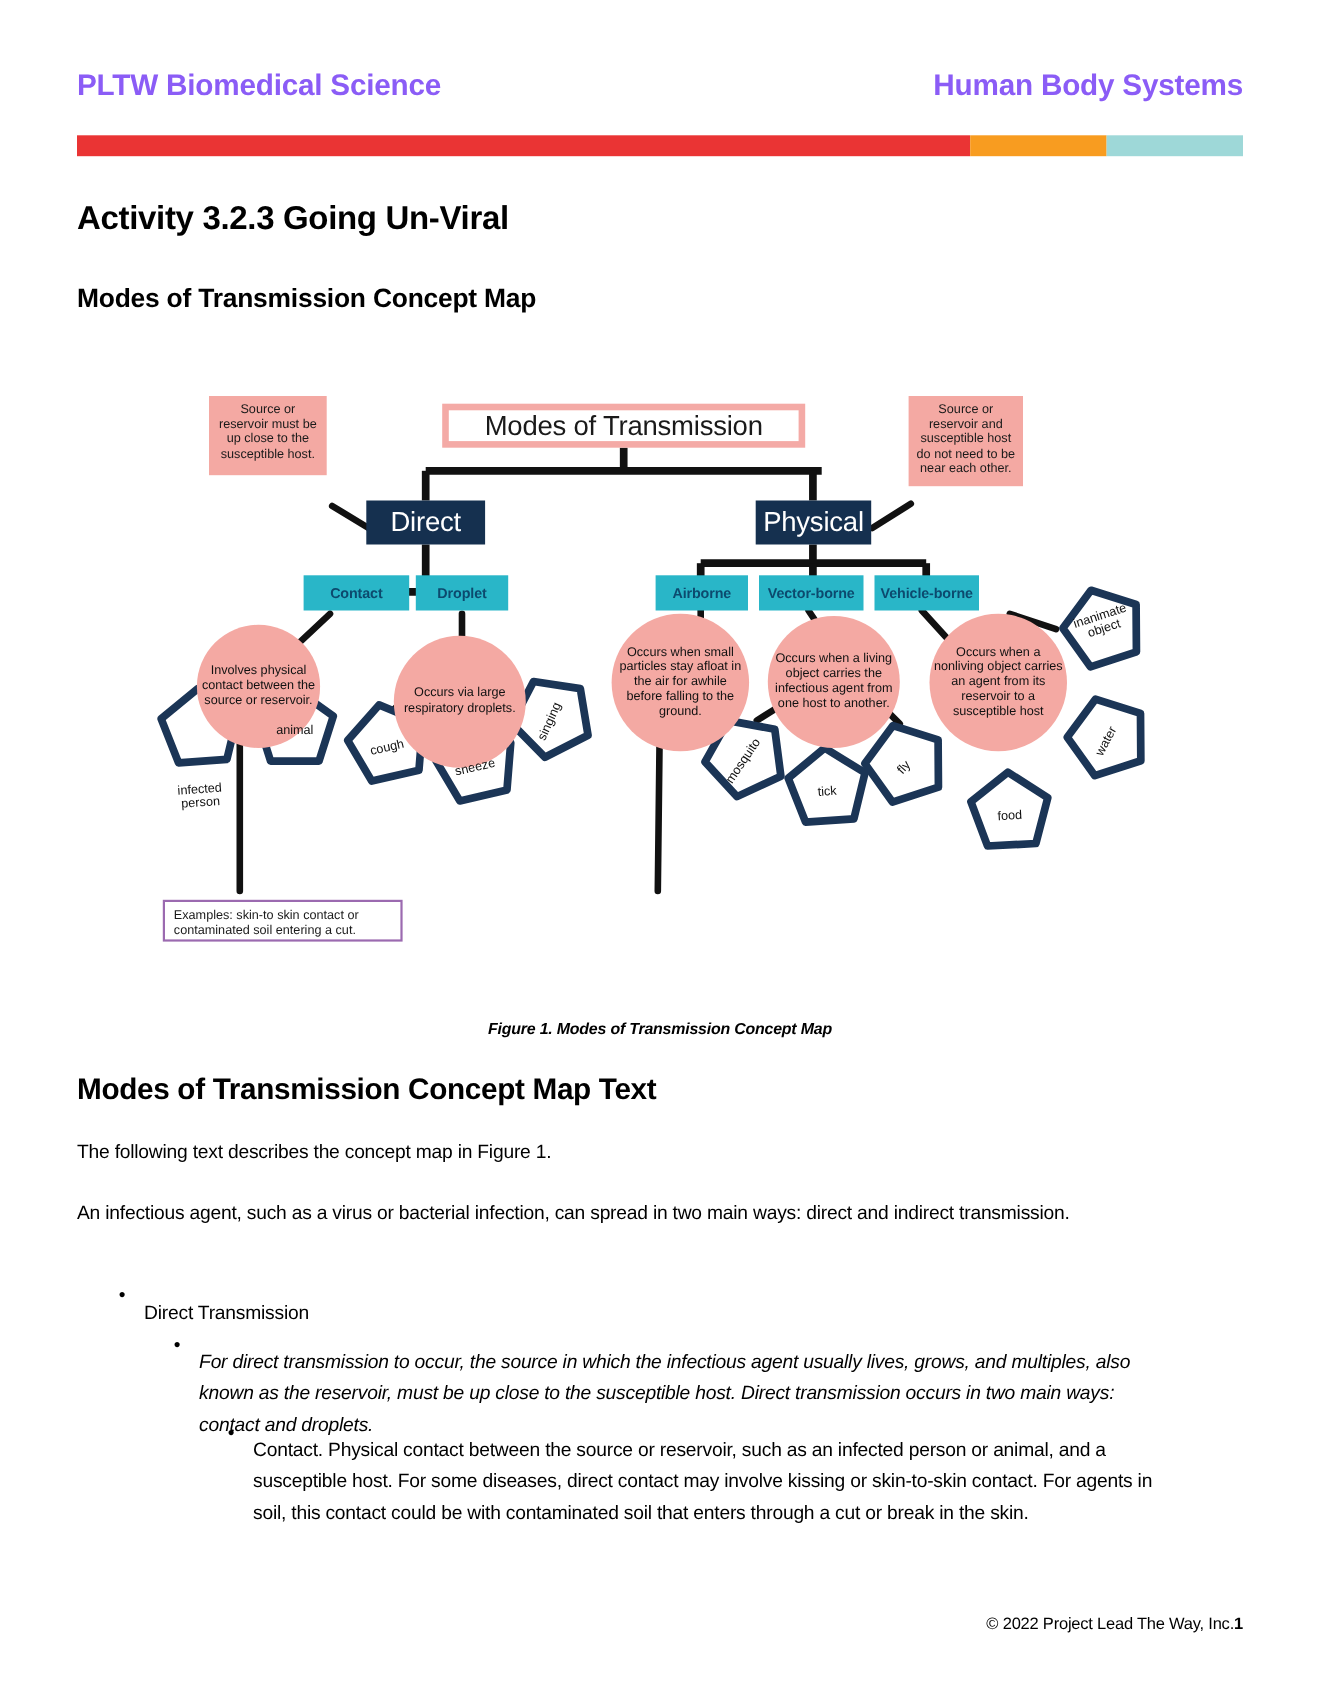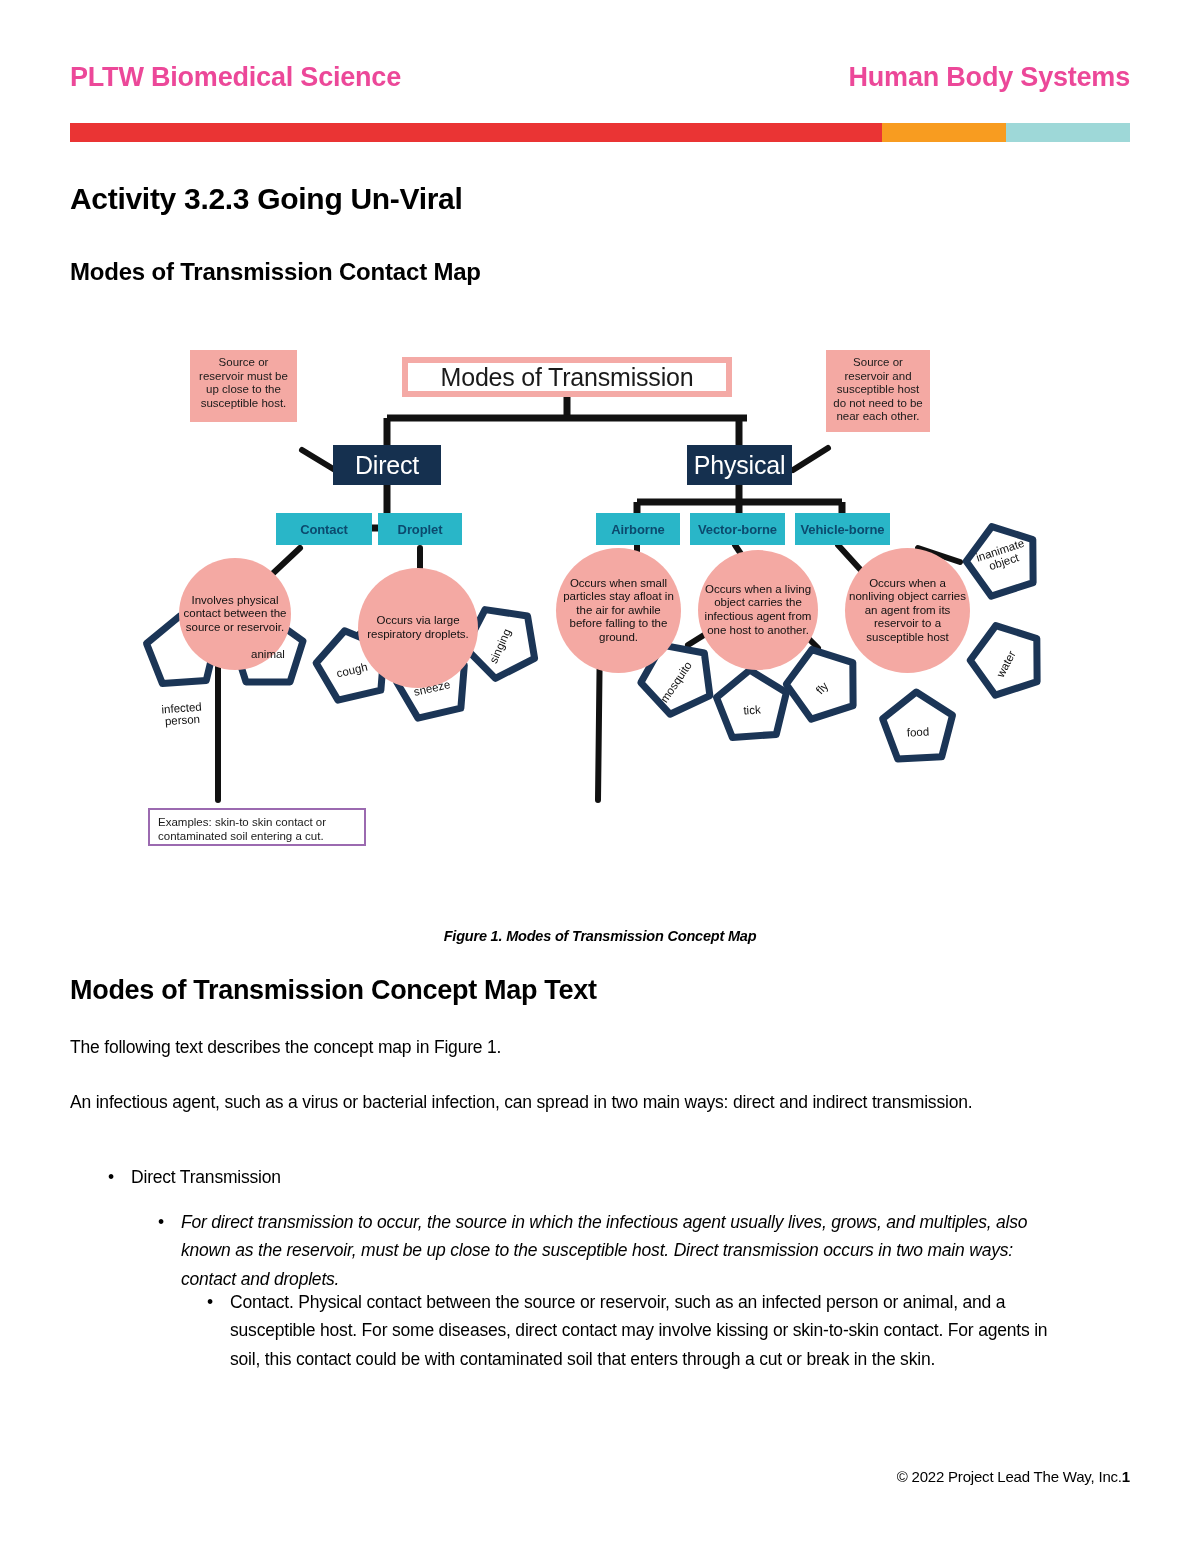--- a/index.html
+++ b/index.html
@@ -22,21 +22,21 @@
     left: 70px;
     top: 62px;
     width: 1060px;
     display: flex;
     justify-content: space-between;
     align-items: baseline;
   }
   .hdr-left, .hdr-right {
     font-size: 27px;
     font-weight: bold;
-    color: #ec4899;
+    color: #8b5cf6;
     letter-spacing: -0.2px;
   }
 
   .rule {
     position: absolute;
     left: 70px;
     top: 123px;
     width: 1060px;
     height: 19px;
     display: flex;
@@ -68,21 +68,21 @@
     top: 975px;
     font-size: 27px;
     font-weight: bold;
     letter-spacing: -0.3px;
   }
 
   
   .figure {
     position: absolute;
     left: 0px;
-    top: 330px;
+    top: 340px;
     width: 962px;
     height: 580px;
   }
   .fig-svg { position: absolute; left: 0; top: 0; }
 
   .node {
     position: absolute;
     box-sizing: border-box;
     display: flex;
     align-items: center;
@@ -177,21 +177,21 @@
     position: absolute;
     font-size: 17.5px;
     line-height: 1.62;
     letter-spacing: -0.2px;
   }
   .bullet .dot {
     position: absolute;
     left: 0;
     top: 0;
   }
-  .bullet .txt { display: block; }
+  .bullet .txt { display: block; margin-top: 16px; }
 
   #b1 { left: 108px; top: 1163px; width: 900px; }
   #b1 .txt { margin-left: 23px; }
   #b2 { left: 158px; top: 1208px; width: 900px; }
   #b2 .txt { margin-left: 23px; font-style: italic; }
   #b3 { left: 207px; top: 1288px; width: 870px; }
   #b3 .txt { margin-left: 23px; }
 
   
   .footer {
@@ -214,21 +214,21 @@
   <div class="hdr-right">Human Body Systems</div>
 </div>
 
 <div class="rule">
   <div class="rule-red"></div>
   <div class="rule-orange"></div>
   <div class="rule-teal"></div>
 </div>
 
 <div class="h1">Activity 3.2.3 Going Un-Viral</div>
-<div class="h2">Modes of Transmission Contact Map</div>
+<div class="h2">Modes of Transmission Concept Map</div>
 
 <div class="figure">
 
   <svg class="fig-svg" width="1200" height="580">
     <g stroke="#111111" fill="none" stroke-width="7">
 
       <path d="M567,66 L567,88"></path>
       <path d="M387,88 L747,88"></path>
       <path d="M387,88 L387,115"></path>
       <path d="M739,88 L739,115"></path>

